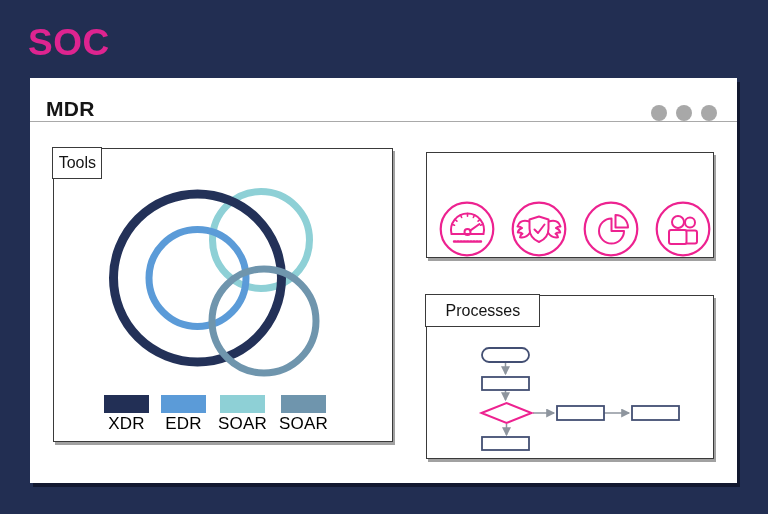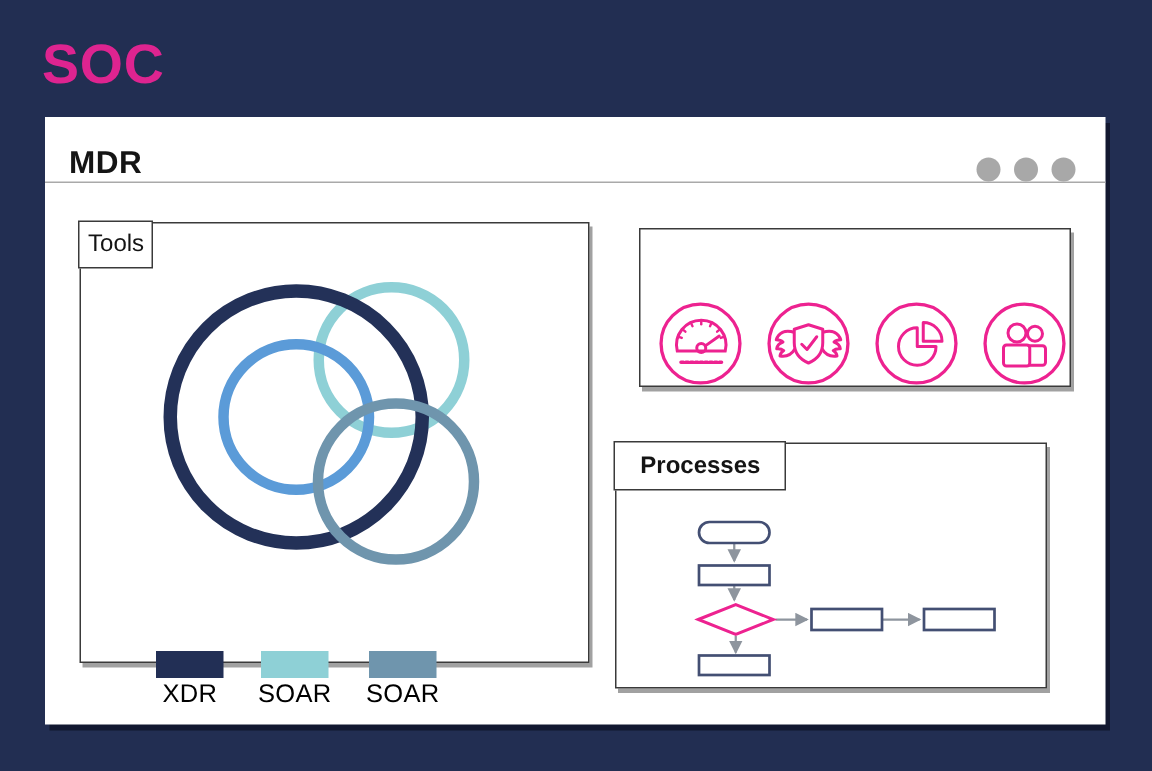--- a/index.html
+++ b/index.html
@@ -32,32 +32,32 @@
     position:absolute; left:-1.6px; top:-1.6px; background:#fff;
     border:1.6px solid #3a3a3a; box-sizing:border-box; z-index:2;
     display:flex; align-items:center; justify-content:center;
     font-size:16px; color:#141414; white-space:nowrap;
   }
 
   #tools-panel { left:23px; top:70px; width:340px; height:294px; }
   #tools-label { width:50px; height:32px; }
   .venn-svg { position:absolute; left:0; top:0; width:337px; height:236px; }
 
-  .legend { position:absolute; left:50px; top:246px; display:flex; gap:23px;margin-top:39px; }
+  .legend { position:absolute; left:50px; top:246px; display:flex; gap:12px; }
   .legend-item { display:flex; flex-direction:column; align-items:center; }
   .legend-swatch { width:45px; height:18px; }
   .legend-label { font-size:17px; font-weight:500; color:#000; margin-top:1px; letter-spacing:0.2px; }
 
   #sa-panel { left:396px; top:74px; width:288px; height:106px; }
   #sa-label { width:160px; height:32px; }
   .sa-icons { position:absolute; left:12px; top:48px; display:flex; gap:16px; }
   .sa-icon { width:56px; height:56px; }
   .sa-icon svg { display:block; }
 
-  #proc-panel { left:380px; top:217px; width:288px; height:164px;font-weight:bold; }
+  #proc-panel { left:396px; top:217px; width:288px; height:164px; }
   #proc-label { width:115px; height:33px; }
   .flow-svg { position:absolute; left:0; top:0; width:285px; height:161px; }
 </style>
 </head>
 <body style="background: rgb(34, 46, 82);">
 
 <div class="soc-title" style="color: rgb(222, 36, 144);">SOC</div>
 
 <div class="window">
   <div class="titlebar">
@@ -76,20 +76,24 @@
       <circle cx="207" cy="91" r="48.5" stroke-width="7" stroke="#8ed0d6"></circle>
       <circle cx="143.5" cy="129" r="84" stroke-width="9" stroke="#233158"></circle>
       <circle cx="143.5" cy="129" r="48.5" stroke-width="7" stroke="#5b9bd8"></circle>
       <circle cx="210" cy="172" r="52" stroke-width="7" stroke="#6f95ad"></circle>
     </svg>
 
     <div class="legend">
       <div class="legend-item">
         <div class="legend-swatch" style="background: rgb(34, 47, 85);"></div>
         <div class="legend-label">XDR</div>
+      </div>
+      <div class="legend-item">
+        <div class="legend-swatch" style="background: rgb(91, 155, 216);"></div>
+        <div class="legend-label">EDR</div>
       </div>
       <div class="legend-item">
         <div class="legend-swatch" style="background: rgb(142, 208, 214);"></div>
         <div class="legend-label">SOAR</div>
       </div>
       <div class="legend-item">
         <div class="legend-swatch" style="background: rgb(111, 149, 173);"></div>
         <div class="legend-label">SOAR</div>
       </div>
     </div>

